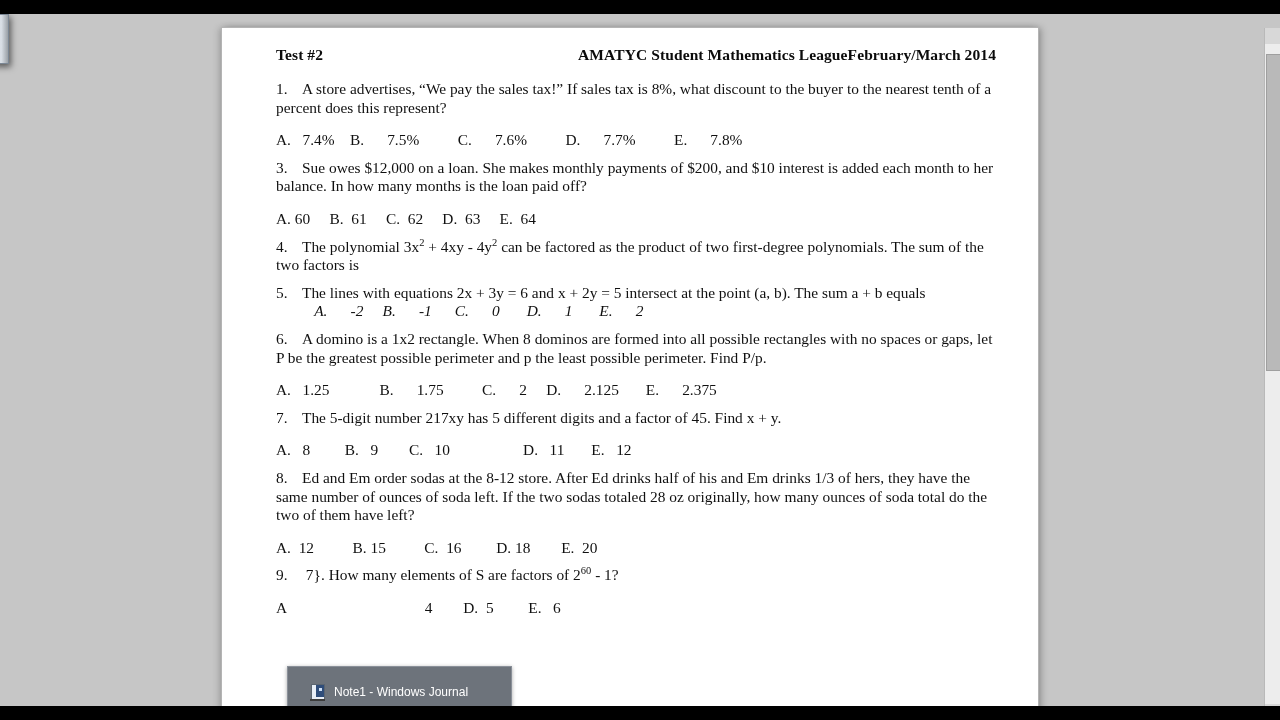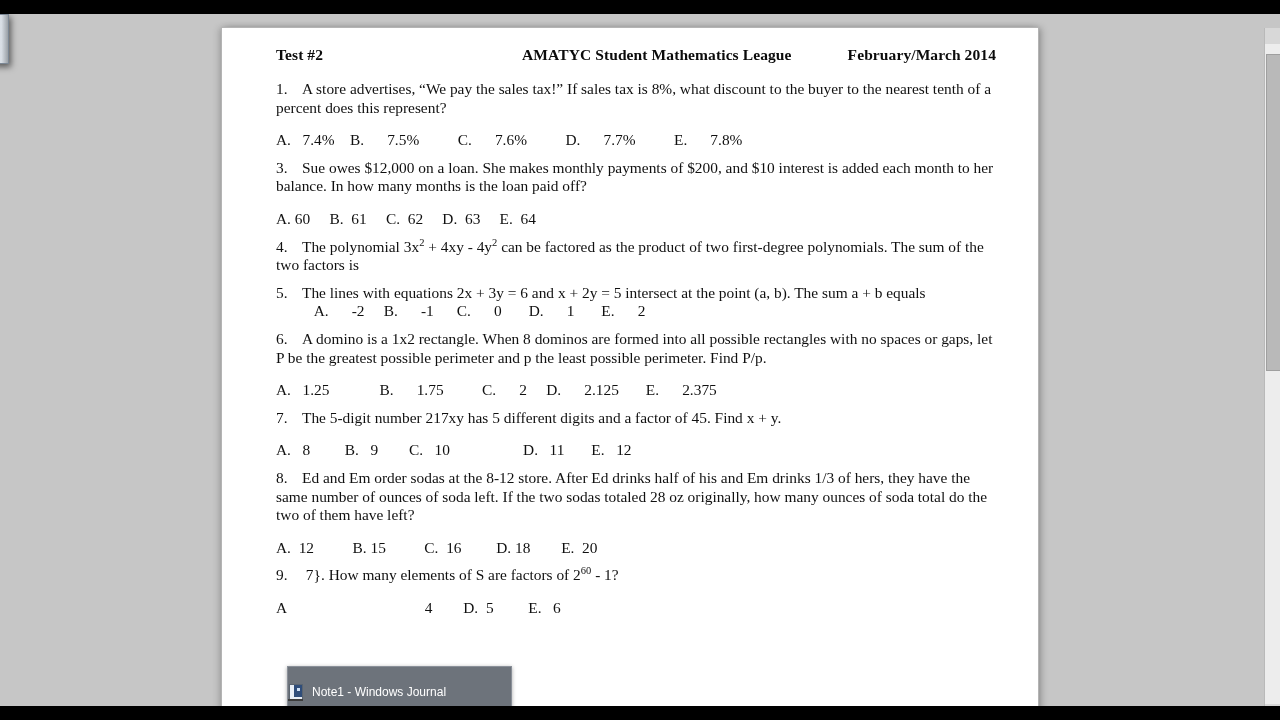--- a/index.html
+++ b/index.html
@@ -75,21 +75,21 @@
   .doc-header {
     display: flex;
     align-items: baseline;
     font-weight: bold;
     font-size: 15.5px;
     color: #0b0b0b;
     margin-bottom: 16px;
     letter-spacing: .1px;
   }
   .doc-header .hdr-left { width: 190px; }
-  .doc-header .hdr-center { flex: 1; text-align: center; }
+  .doc-header .hdr-center { flex: 1; text-align: right; }
   .doc-header .hdr-right { text-align: center; }
 
   
   .problem {
     margin-bottom: 9px;
   }
   .stem {
     font-size: 15.4px;
     line-height: 18.6px;
     color: #101010;
@@ -102,20 +102,21 @@
   .choices {
     font-size: 15.4px;
     line-height: 18.6px;
     color: #101010;
     margin-top: 14px;
     white-space: pre;
   }
   .choices.inline {
     margin-top: 8px;
     display: inline;
+    font-style: italic;
   }
   sup {
     font-size: 10.5px;
     vertical-align: super;
     line-height: 0;
   }
 
   
   #scrollbar {
     position: absolute;
@@ -155,20 +156,21 @@
 
   
   #taskbar-item {
     position: absolute;
     left: 287px; top: 652px;
     width: 225px; height: 51px;
     background: #6d737b;
     border: 1px solid #8a9099;
     display: flex;
     align-items: center;
+    padding-left: 22px;
     box-sizing: border-box;
     z-index: 30;
     box-shadow: 0 1px 4px rgba(0,0,0,.35);
   }
   #taskbar-item .tb-icon {
     width: 16px; height: 16px;
     margin-right: 8px;
     position: relative;
     flex: 0 0 auto;
   }

